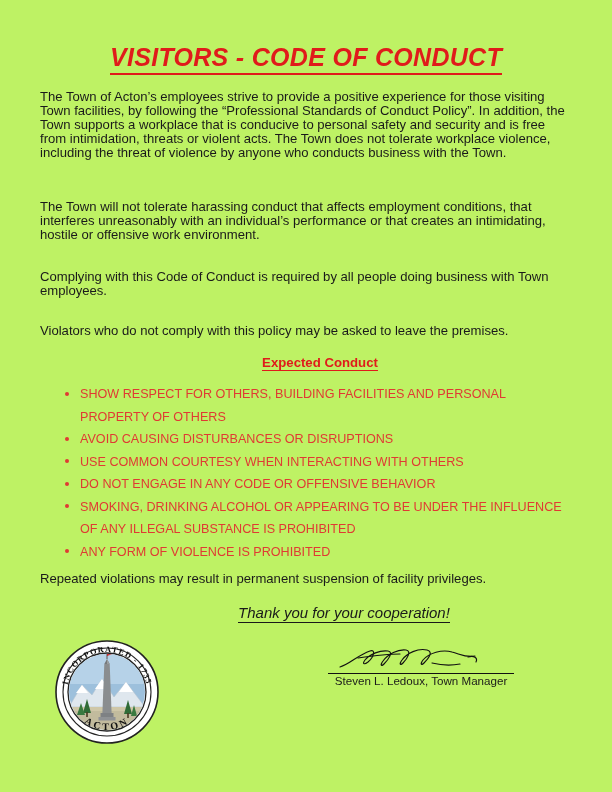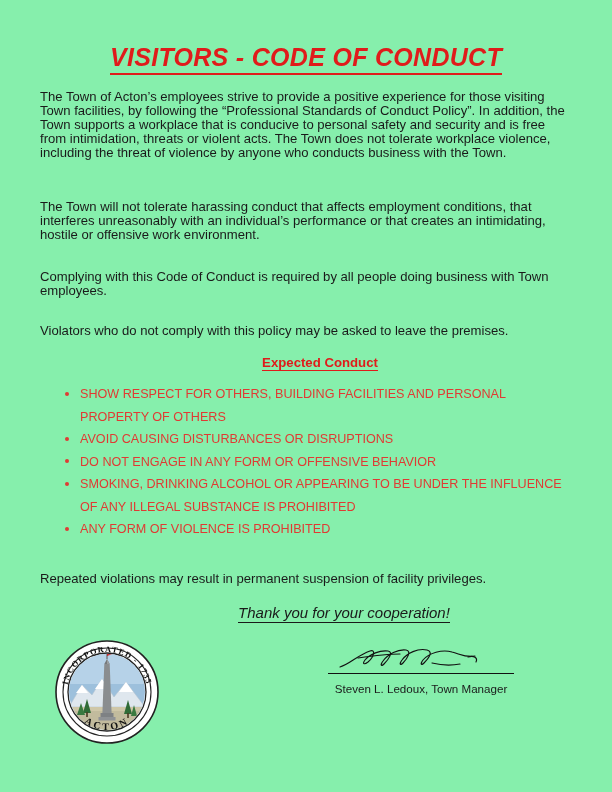--- a/index.html
+++ b/index.html
@@ -13,21 +13,21 @@
     position: relative;
     font-family: "Liberation Sans", sans-serif;
     color: #000000;
     overflow: hidden;
   }
   .page {
     position: absolute;
     left: 0; top: 0;
     width: 612px;
     height: 792px;
-    background: #86efac;
+    background: #bef264;
   }
 
   
   .doc-title {
     position: absolute;
     left: 0;
     top: 42px;
     width: 612px;
     text-align: center;
     font-size: 25px;
@@ -135,21 +135,21 @@
     position: relative;
   }
   .sig-mark svg { display: block; }
   .sig-rule {
     width: 186px;
     height: 0;
     border-top: 1.2px solid #111111;
     margin-top: 0px;
   }
   .sig-name {
-    margin-top: 8px;
+    margin-top: 0;
     text-align: center;
     font-size: 11.6px;
     color: #1a1a1a;
     width: 186px;
   }
 
   
   .town-seal {
     position: absolute;
     left: 52px;
@@ -184,21 +184,25 @@
     <li>
       <span class="bullet-dot"></span>
       <span>SHOW RESPECT FOR OTHERS, BUILDING FACILITIES AND PERSONAL PROPERTY OF OTHERS</span>
     </li>
     <li>
       <span class="bullet-dot"></span>
       <span>AVOID CAUSING DISTURBANCES OR DISRUPTIONS</span>
     </li>
     <li>
       <span class="bullet-dot"></span>
-      <span>DO NOT ENGAGE IN ANY FORM OR OFFENSIVE BEHAVIOR</span>
+      <span>USE COMMON COURTESY WHEN INTERACTING WITH OTHERS</span>
+    </li>
+    <li>
+      <span class="bullet-dot"></span>
+      <span>DO NOT ENGAGE IN ANY CODE OR OFFENSIVE BEHAVIOR</span>
     </li>
     <li>
       <span class="bullet-dot"></span>
       <span>SMOKING, DRINKING ALCOHOL OR APPEARING TO BE UNDER  THE INFLUENCE OF ANY ILLEGAL SUBSTANCE IS PROHIBITED</span>
     </li>
     <li>
       <span class="bullet-dot"></span>
       <span>ANY FORM OF VIOLENCE IS PROHIBITED</span>
     </li>
   </ul>

